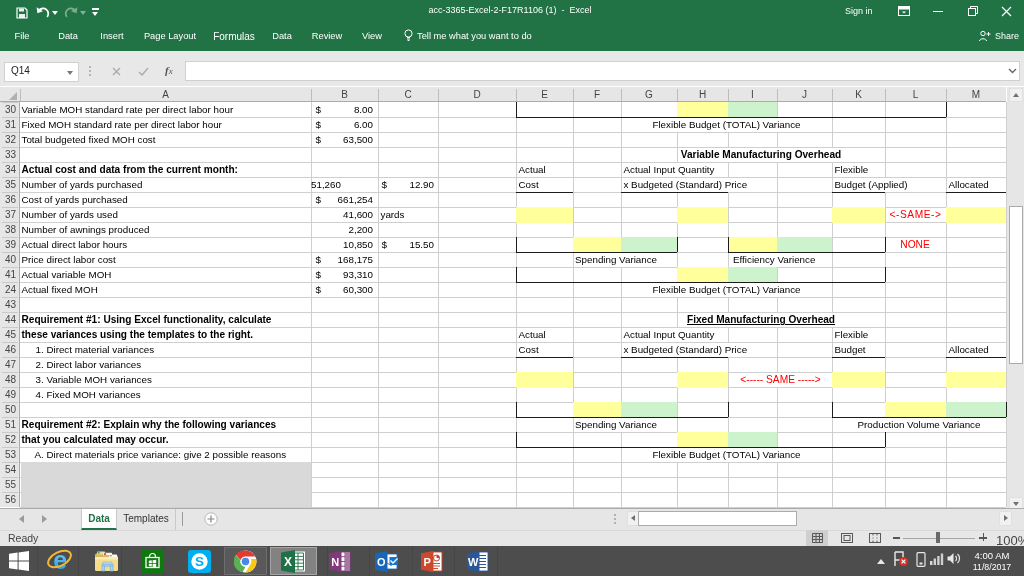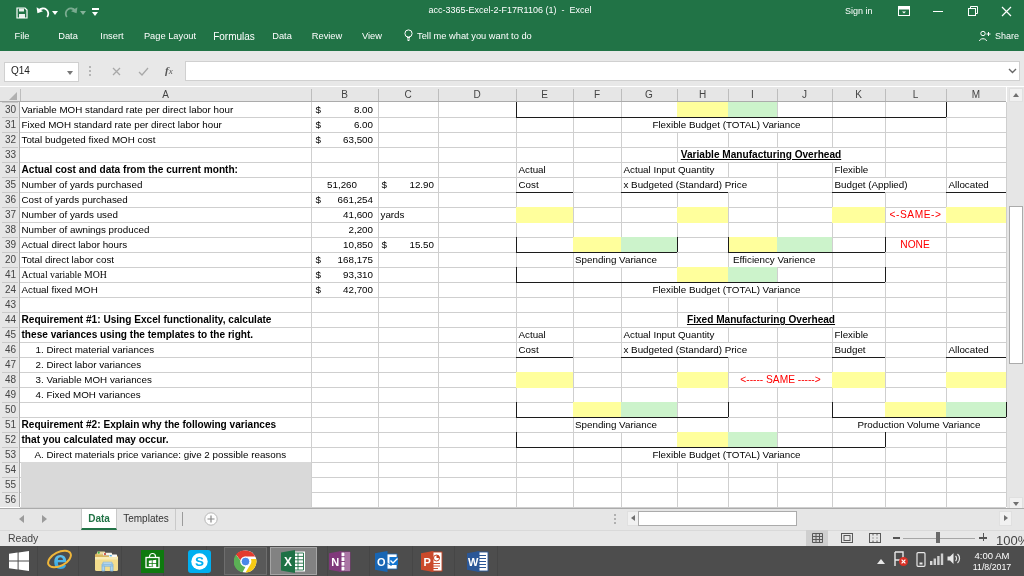--- a/index.html
+++ b/index.html
@@ -128,21 +128,21 @@
 <div class="rn" style="left:0;top:177px;width:16px">35</div>
 <div class="ab" style="left:2px;top:177px;width:16px;height:1px;background:#c9c9c9"></div>
 <div class="rn" style="left:0;top:192px;width:16px">36</div>
 <div class="ab" style="left:2px;top:192px;width:16px;height:1px;background:#c9c9c9"></div>
 <div class="rn" style="left:0;top:207px;width:16px">37</div>
 <div class="ab" style="left:2px;top:207px;width:16px;height:1px;background:#c9c9c9"></div>
 <div class="rn" style="left:0;top:222px;width:16px">38</div>
 <div class="ab" style="left:2px;top:222px;width:16px;height:1px;background:#c9c9c9"></div>
 <div class="rn" style="left:0;top:237px;width:16px">39</div>
 <div class="ab" style="left:2px;top:237px;width:16px;height:1px;background:#c9c9c9"></div>
-<div class="rn" style="left:0;top:252px;width:16px">20</div>
+<div class="rn" style="left:0;top:252px;width:16px">40</div>
 <div class="ab" style="left:2px;top:252px;width:16px;height:1px;background:#c9c9c9"></div>
 <div class="rn" style="left:0;top:267px;width:16px">41</div>
 <div class="ab" style="left:2px;top:267px;width:16px;height:1px;background:#c9c9c9"></div>
 <div class="rn" style="left:0;top:282px;width:16px">24</div>
 <div class="ab" style="left:2px;top:282px;width:16px;height:1px;background:#c9c9c9"></div>
 <div class="rn" style="left:0;top:297px;width:16px">43</div>
 <div class="ab" style="left:2px;top:297px;width:16px;height:1px;background:#c9c9c9"></div>
 <div class="rn" style="left:0;top:312px;width:16px">44</div>
 <div class="ab" style="left:2px;top:312px;width:16px;height:1px;background:#c9c9c9"></div>
 <div class="rn" style="left:0;top:327px;width:16px">45</div>
@@ -291,22 +291,22 @@
 <div class="bk" style="left:516px;top:447px;width:369px;height:1px"></div>
 <div class="t" style="left:21.5px;top:102px;">Variable MOH standard rate per direct labor hour</div>
 <div class="t" style="left:21.5px;top:117px;">Fixed MOH standard rate per direct labor hour</div>
 <div class="t" style="left:21.5px;top:132px;">Total budgeted fixed MOH cost</div>
 <div class="t b" style="left:21.5px;top:162px;">Actual cost and data from the current month:</div>
 <div class="t" style="left:21.5px;top:177px;">Number of yards purchased</div>
 <div class="t" style="left:21.5px;top:192px;">Cost of yards purchased</div>
 <div class="t" style="left:21.5px;top:207px;">Number of yards used</div>
 <div class="t" style="left:21.5px;top:222px;">Number of awnings produced</div>
 <div class="t" style="left:21.5px;top:237px;">Actual direct labor hours</div>
-<div class="t" style="left:21.5px;top:252px;">Total direct labor cost</div>
-<div class="t" style="left:21.5px;top:267px;font-family:Liberation Serif, serif;">Actual variable MOH</div>
+<div class="t" style="left:21.5px;top:252px;">Price direct labor cost</div>
+<div class="t" style="left:21.5px;top:267px;">Actual variable MOH</div>
 <div class="t" style="left:21.5px;top:282px;">Actual fixed MOH</div>
 <div class="t b" style="left:21.5px;top:312px;">Requirement #1: Using Excel functionality, calculate</div>
 <div class="t b" style="left:21.5px;top:327px;">these variances using the templates to the right.</div>
 <div class="t" style="left:35.5px;top:342px;">1. Direct material variances</div>
 <div class="t" style="left:35.5px;top:357px;">2. Direct labor variances</div>
 <div class="t" style="left:35.5px;top:372px;">3. Variable MOH variances</div>
 <div class="t" style="left:35.5px;top:387px;">4. Fixed MOH variances</div>
 <div class="t b" style="left:21.5px;top:417px;">Requirement #2: Explain why the following variances</div>
 <div class="t b" style="left:21.5px;top:432px;">that you calculated may occur.</div>
 <div class="t" style="left:34.5px;top:447px;text-align:center;">A. Direct materials price variance: give 2 possible reasons</div>
@@ -316,22 +316,22 @@
 <div class="t" style="left:311px;top:117px;width:62px;text-align:right">6.00</div>
 <div class="t" style="left:315.5px;top:132px;">$</div>
 <div class="t" style="left:311px;top:132px;width:62px;text-align:right">63,500</div>
 <div class="t" style="left:315.5px;top:192px;">$</div>
 <div class="t" style="left:311px;top:192px;width:62px;text-align:right">661,254</div>
 <div class="t" style="left:315.5px;top:252px;">$</div>
 <div class="t" style="left:311px;top:252px;width:62px;text-align:right">168,175</div>
 <div class="t" style="left:315.5px;top:267px;">$</div>
 <div class="t" style="left:311px;top:267px;width:62px;text-align:right">93,310</div>
 <div class="t" style="left:315.5px;top:282px;">$</div>
-<div class="t" style="left:311px;top:282px;width:62px;text-align:right">42,700</div>
-<div class="t" style="left:311px;top:177px;width:62px;text-align:center">51,260</div>
+<div class="t" style="left:311px;top:282px;width:62px;text-align:right">60,300</div>
+<div class="t" style="left:311px;top:177px;width:62px;text-align:left">51,260</div>
 <div class="t" style="left:311px;top:207px;width:62px;text-align:right">41,600</div>
 <div class="t" style="left:311px;top:222px;width:62px;text-align:right">2,200</div>
 <div class="t" style="left:311px;top:237px;width:62px;text-align:right">10,850</div>
 <div class="t" style="left:381.5px;top:177px;">$</div>
 <div class="t" style="left:378px;top:177px;width:56px;text-align:right">12.90</div>
 <div class="t" style="left:381.5px;top:237px;">$</div>
 <div class="t" style="left:378px;top:237px;width:56px;text-align:right">15.50</div>
 <div class="t" style="left:380.5px;top:207px;">yards</div>
 <div class="t" style="left:518.5px;top:162px;">Actual</div>
 <div class="t" style="left:518.5px;top:177px;">Cost</div>
@@ -341,21 +341,21 @@
 <div class="t" style="left:518.5px;top:327px;">Actual</div>
 <div class="t" style="left:518.5px;top:342px;">Cost</div>
 <div class="t" style="left:623.5px;top:327px;">Actual Input Quantity</div>
 <div class="t" style="left:623.5px;top:342px;">x Budgeted (Standard) Price</div>
 <div class="t" style="left:834.5px;top:327px;">Flexible</div>
 <div class="t" style="left:834.5px;top:177px;">Budget (Applied)</div>
 <div class="t" style="left:834.5px;top:342px;">Budget</div>
 <div class="t" style="left:948.5px;top:177px;">Allocated</div>
 <div class="t" style="left:948.5px;top:342px;">Allocated</div>
 <div class="t ctr" style="left:726.5px;top:117px;">Flexible Budget (TOTAL) Variance</div>
-<div class="t ctr" style="left:761px;top:147px;"><span class="b" style="text-decoration:underline">Variable Manufacturing Overhead</span></div>
+<div class="t ctr" style="left:761px;top:147px;"><span class="b" style="">Variable Manufacturing Overhead</span></div>
 <div class="t" style="left:575px;top:252px;">Spending Variance</div>
 <div class="t" style="left:733px;top:252px;">Efficiency Varience</div>
 <div class="t ctr" style="left:726.5px;top:282px;">Flexible Budget (TOTAL) Variance</div>
 <div class="t ctr" style="left:761px;top:312px;"><span class="b" style="text-decoration:underline">Fixed Manufacturing Overhead</span></div>
 <div class="t" style="left:575px;top:417px;">Spending Variance</div>
 <div class="t ctr" style="left:919px;top:417px;">Production Volume Variance</div>
 <div class="t ctr" style="left:726.5px;top:447px;">Flexible Budget (TOTAL) Variance</div>
 <div class="t ctr" style="left:915.5px;top:207px;color:#fe0000;font-size:10.2px;letter-spacing:0.55px">&lt;-SAME-&gt;</div>
 <div class="t ctr" style="left:915px;top:237px;color:#fe0000;font-size:10.2px">NONE</div>
 <div class="t ctr" style="left:780.5px;top:372px;color:#fe0000;font-size:10.2px">&lt;----- SAME -----&gt;</div>

